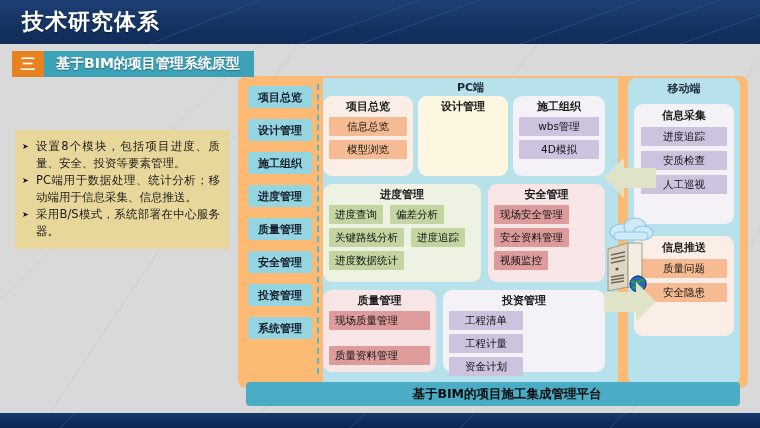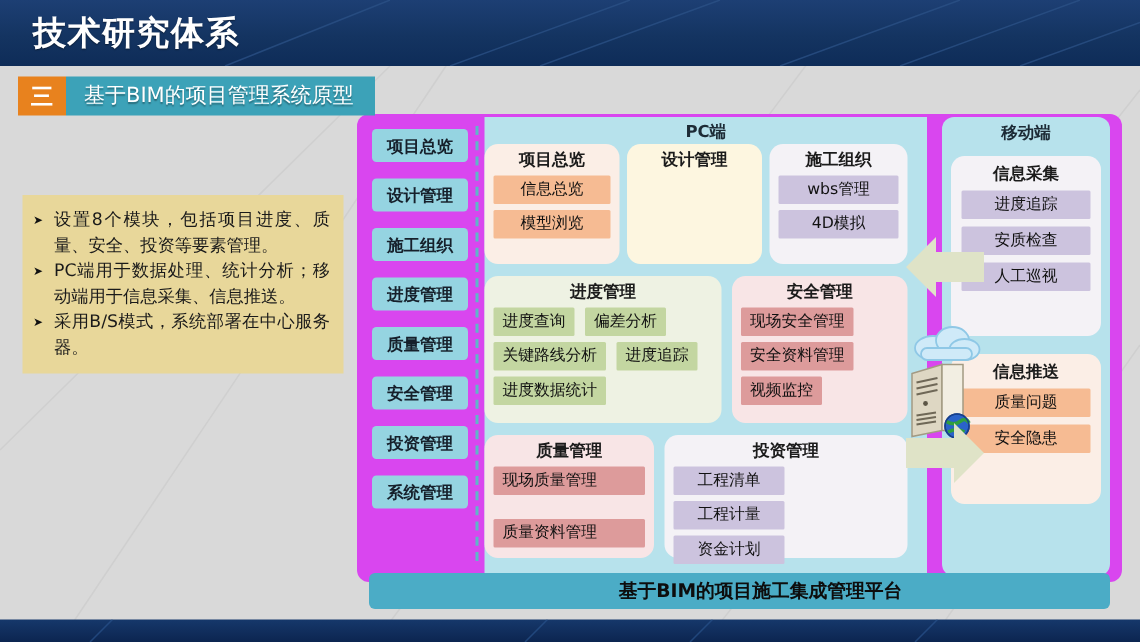--- a/index.html
+++ b/index.html
@@ -38,21 +38,21 @@
     position: absolute; left: 12px; top: 51px; height: 26px;
     display: flex; align-items: stretch; z-index: 4;
   }
   .subbar-num {
     width: 32px; background: #e8821e;
     color: #ffffff; font-size: 15px; font-weight: bold;
     display: flex; align-items: center; justify-content: center;
   }
   .subbar-text {
     background: #3ca2b8; color: #ffffff;
-    font-size: 14px; font-weight: normal;
+    font-size: 14px; font-weight: bold;
     display: flex; align-items: center;
     padding: 0 14px 0 12px;
     text-shadow: 0 1px 1px rgba(0,0,0,.35);
   }
 
   
   .footer {
     position: absolute; left: 0; bottom: 0; width: 760px; height: 15px;
     background: linear-gradient(180deg, #16386b 0%, #0c2550 100%);
     z-index: 3;
@@ -78,21 +78,21 @@
   .note li:before {
     content: "\27A4";
     position: absolute; left: 0; top: 1px;
     font-size: 8px; color: #111;
   }
 
   
   .diagram {
     position: absolute; left: 238px; top: 76px;
     width: 510px; height: 312px;
-    background: #d946ef;
+    background: #fdba74;
     border-radius: 8px;
     z-index: 2;
   }
 
   
   .rail {
     position: absolute; left: 10px; top: 10px; width: 64px;
   }
   .rail-item {
     height: 22px; margin-bottom: 11px;

